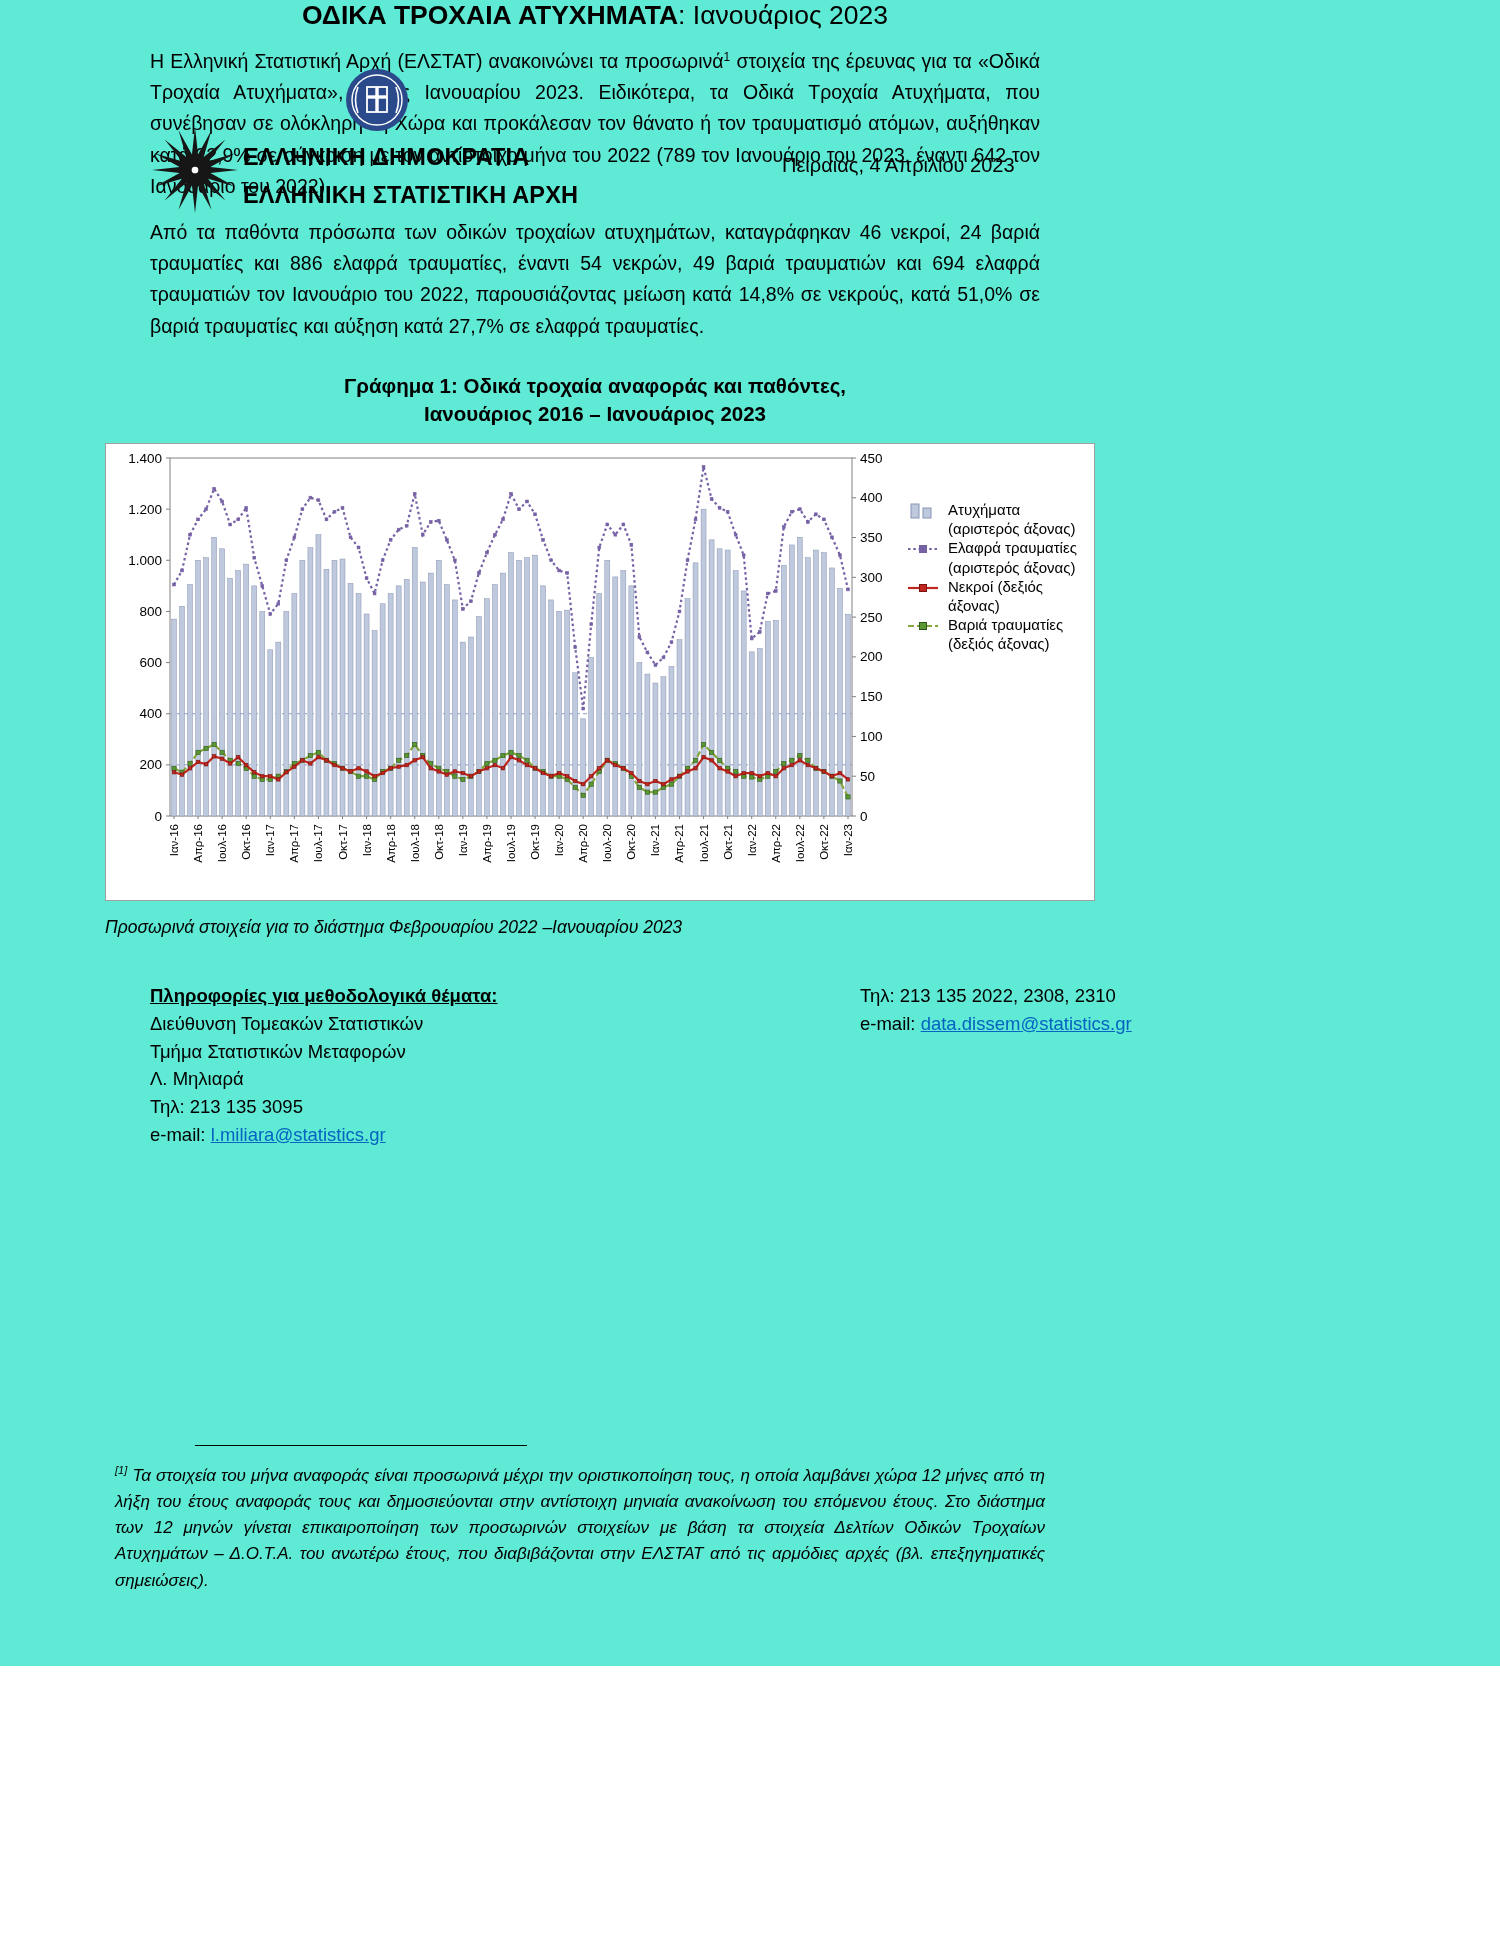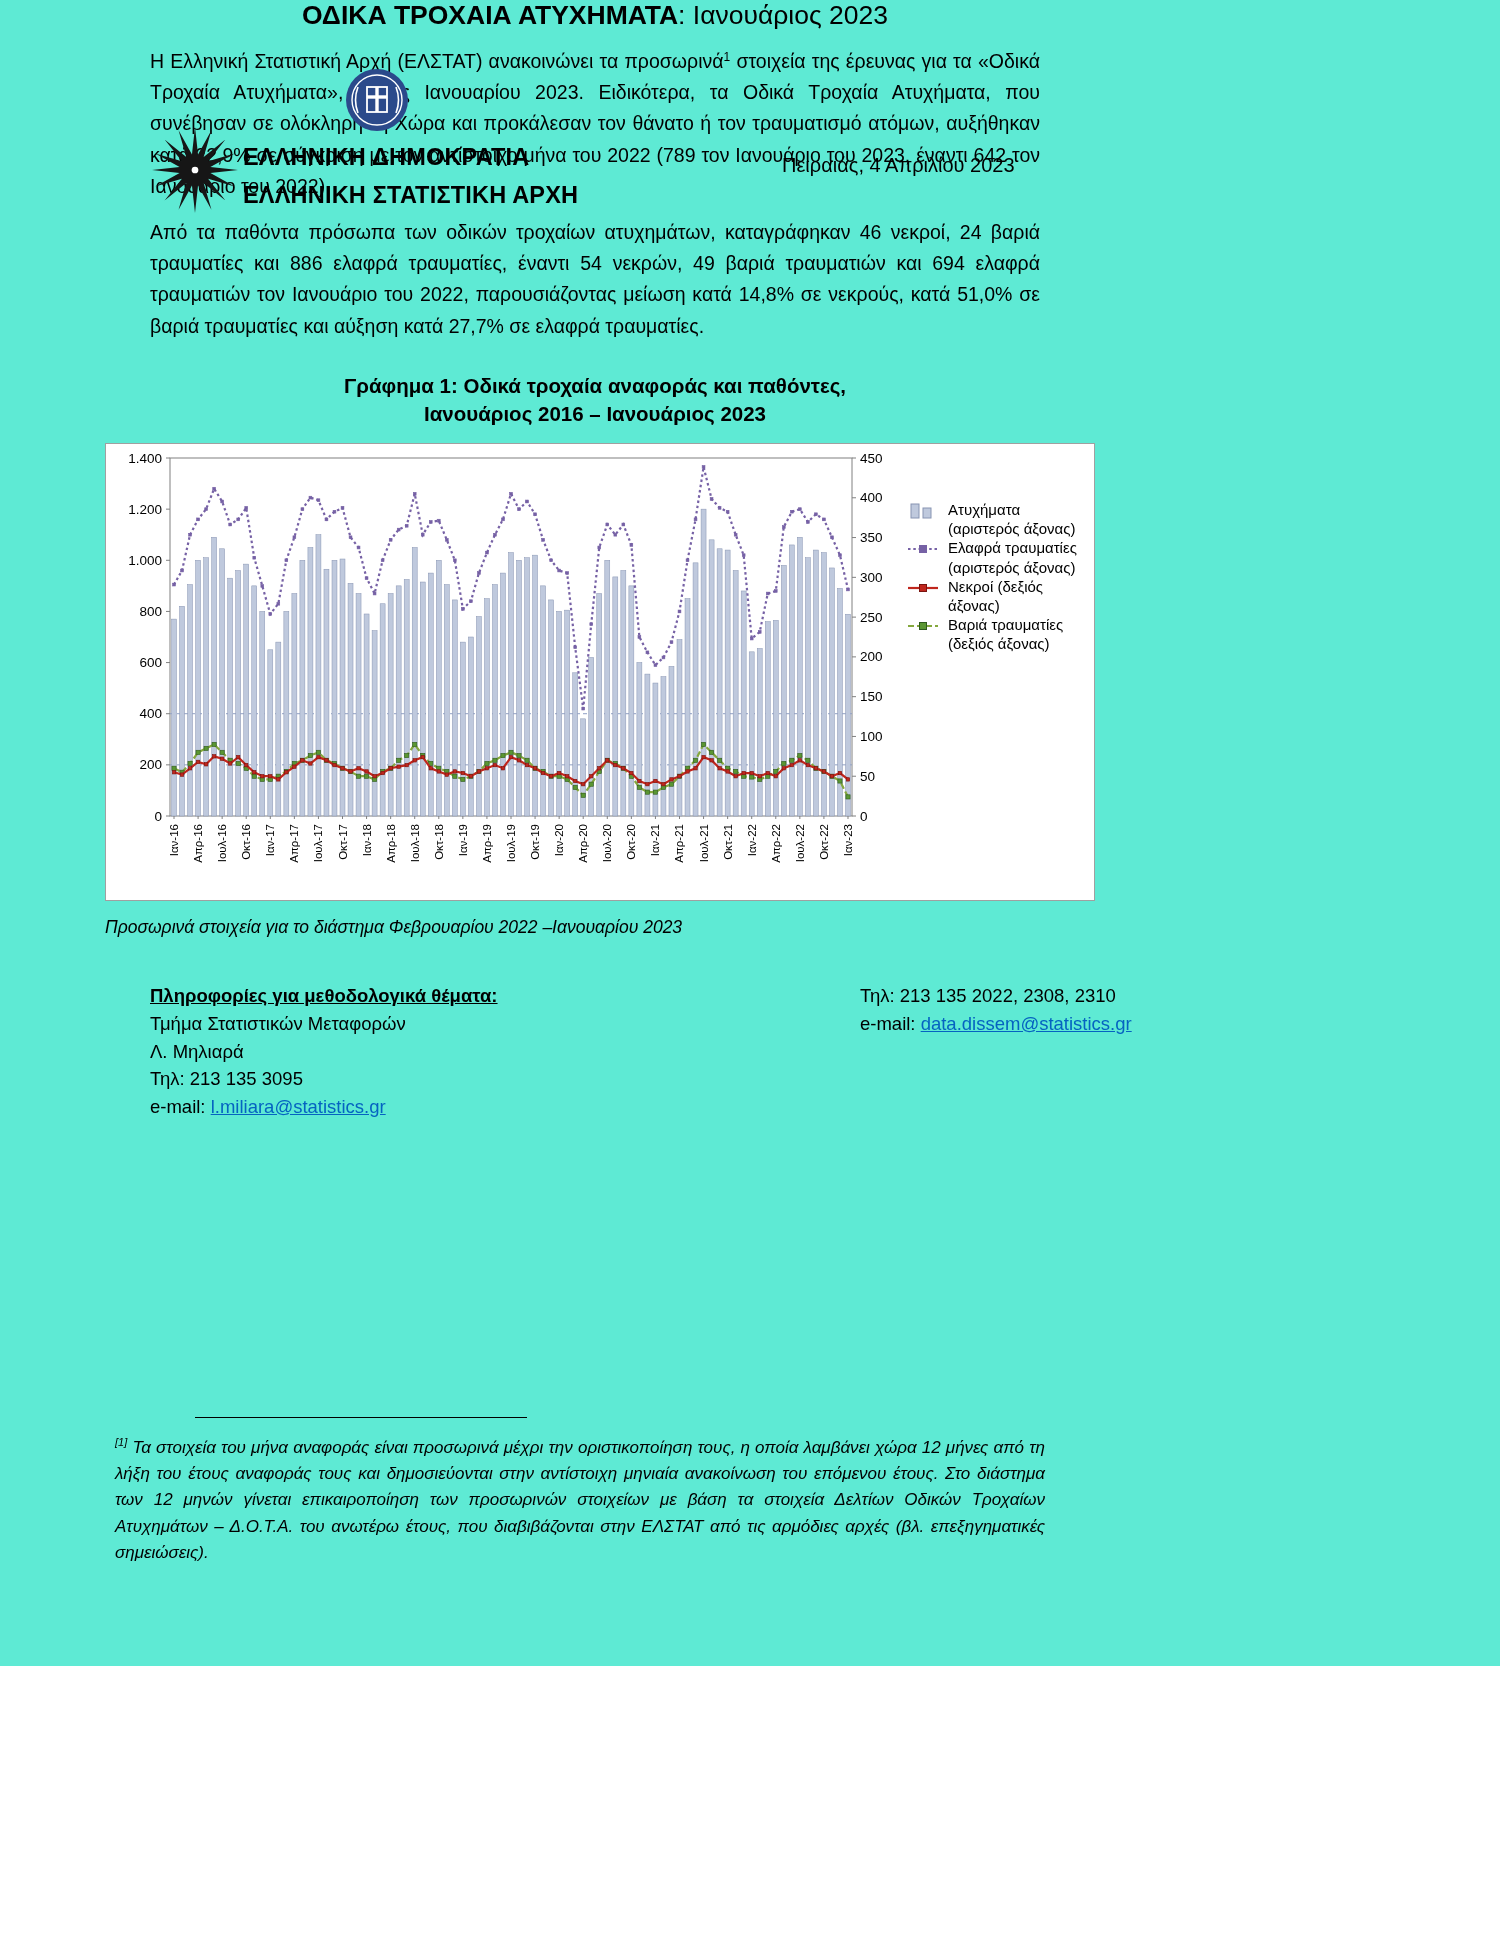--- a/index.html
+++ b/index.html
@@ -554,20 +554,21 @@
             <span class="legend-label">Βαριά τραυματίες (δεξιός άξονας)</span>
           </div>
         </div>
     </div>
 
     <div class="chart-note">Προσωρινά στοιχεία για το διάστημα Φεβρουαρίου 2022 –Ιανουαρίου 2023</div>
 
     <div class="contacts">
       <div class="col-left">
         <div class="heading">Πληροφορίες για μεθοδολογικά θέματα:</div>
+        <div>Διεύθυνση Τομεακών Στατιστικών</div>
         <div>Τμήμα Στατιστικών Μεταφορών</div>
         <div>Λ. Μηλιαρά</div>
         <div>Τηλ: 213 135 3095</div>
         <div><span>e-mail: </span><a>l.miliara@statistics.gr</a></div>
       </div>
       <div class="col-right">
         <div>Τηλ: 213 135 2022, 2308, 2310</div>
         <div><span>e-mail: </span><a>data.dissem@statistics.gr</a></div>
       </div>
     </div>

